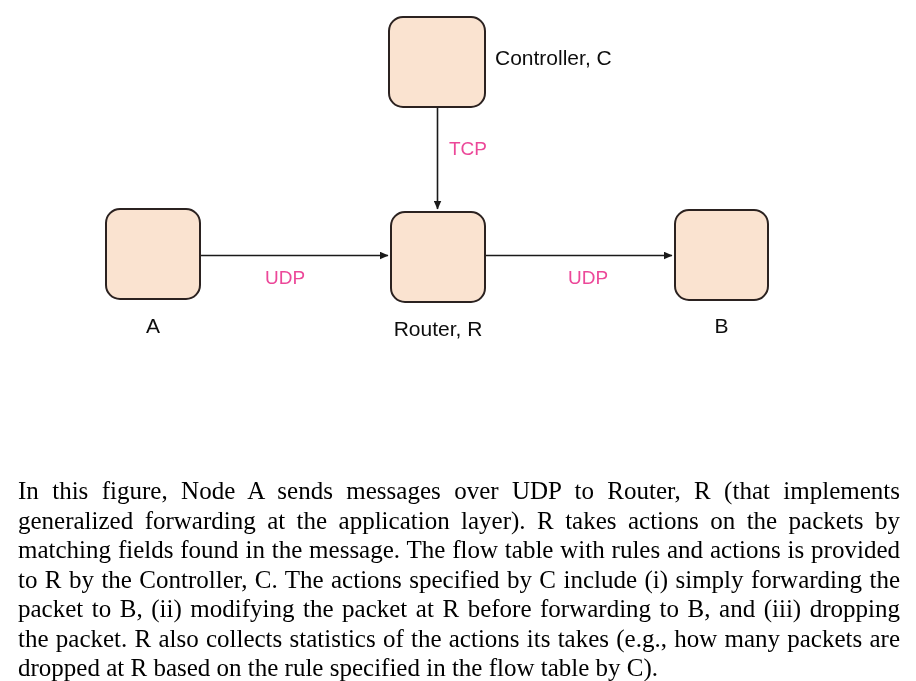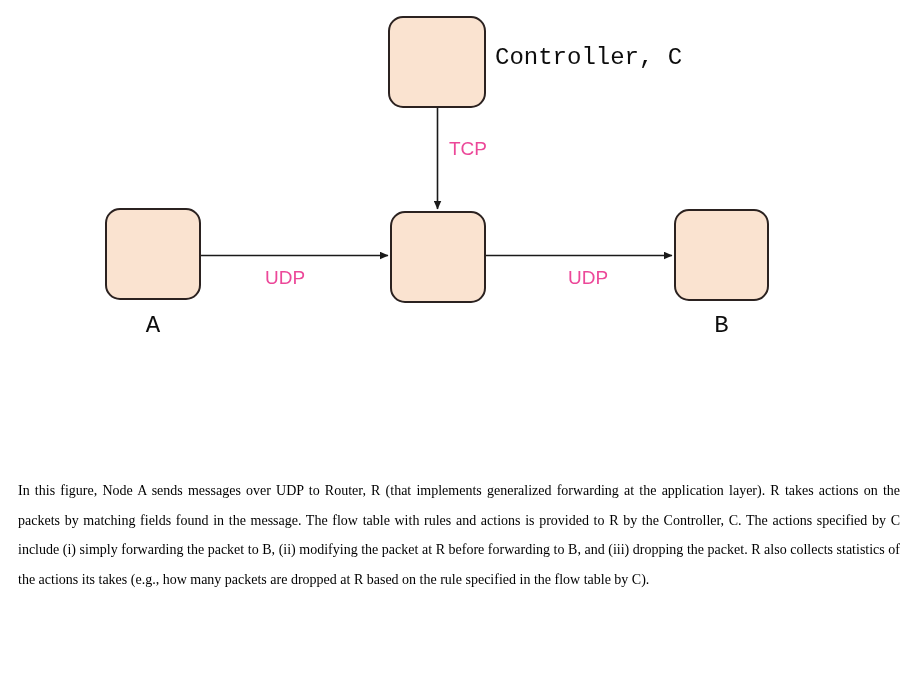--- a/index.html
+++ b/index.html
@@ -29,22 +29,22 @@
   .node-box {
     position: absolute;
     box-sizing: border-box;
     background: #fae3d0;
     border: 2px solid #2b2220;
     border-radius: 15px;
   }
 
   .node-label {
     position: absolute;
-    font-family: Liberation Mono, monospace;
-    font-size: 24px;
+    font-family: Liberation Sans, sans-serif;
+    font-size: 21px;
     line-height: 22px;
     color: #0d0d0d;
     white-space: nowrap;
   }
   .node-label.centered {
     text-align: center;
   }
 
   .link-label {
     position: absolute;
@@ -65,21 +65,21 @@
     pointer-events: none;
   }
 
   
   #caption {
     position: absolute;
     left: 18px;
     top: 476px;
     width: 882px;
     font-family: "Liberation Serif", serif;
-    font-size: 14px;
+    font-size: 25px;
     line-height: 29.5px;
     text-align: justify;
     text-justify: inter-word;
     color: #000000;
     hyphens: none;
   }
 </style>
 </head>
 <body>
 
@@ -99,20 +99,21 @@
     <line x1="486" y1="255.5" x2="672" y2="255.5" stroke="#1a1a1a" stroke-width="1.4" marker-end="url(#arrowhead)"></line>
   </svg>
 
   <div class="node-box" style="left:388px; top:16px; width:98px; height:92px;"></div>
   <div class="node-label" style="left:495px; top:47px;">Controller, C</div>
 
   <div class="node-box" style="left:105px; top:208px; width:96px; height:92px;"></div>
   <div class="node-label centered" style="left:105px; top:315px; width:96px;">A</div>
 
   <div class="node-box" style="left:390px; top:211px; width:96px; height:92px;"></div>
+  <div class="node-label centered" style="left:378px; top:318px; width:120px;">Router, R</div>
 
   <div class="node-box" style="left:674px; top:209px; width:95px; height:92px;"></div>
   <div class="node-label centered" style="left:674px; top:315px; width:95px;">B</div>
 
   <div class="link-label" style="left:449px; top:138px;">TCP</div>
 
   <div class="link-label" style="left:265px; top:267px;">UDP</div>
 
   <div class="link-label" style="left:568px; top:267px;">UDP</div>
 

